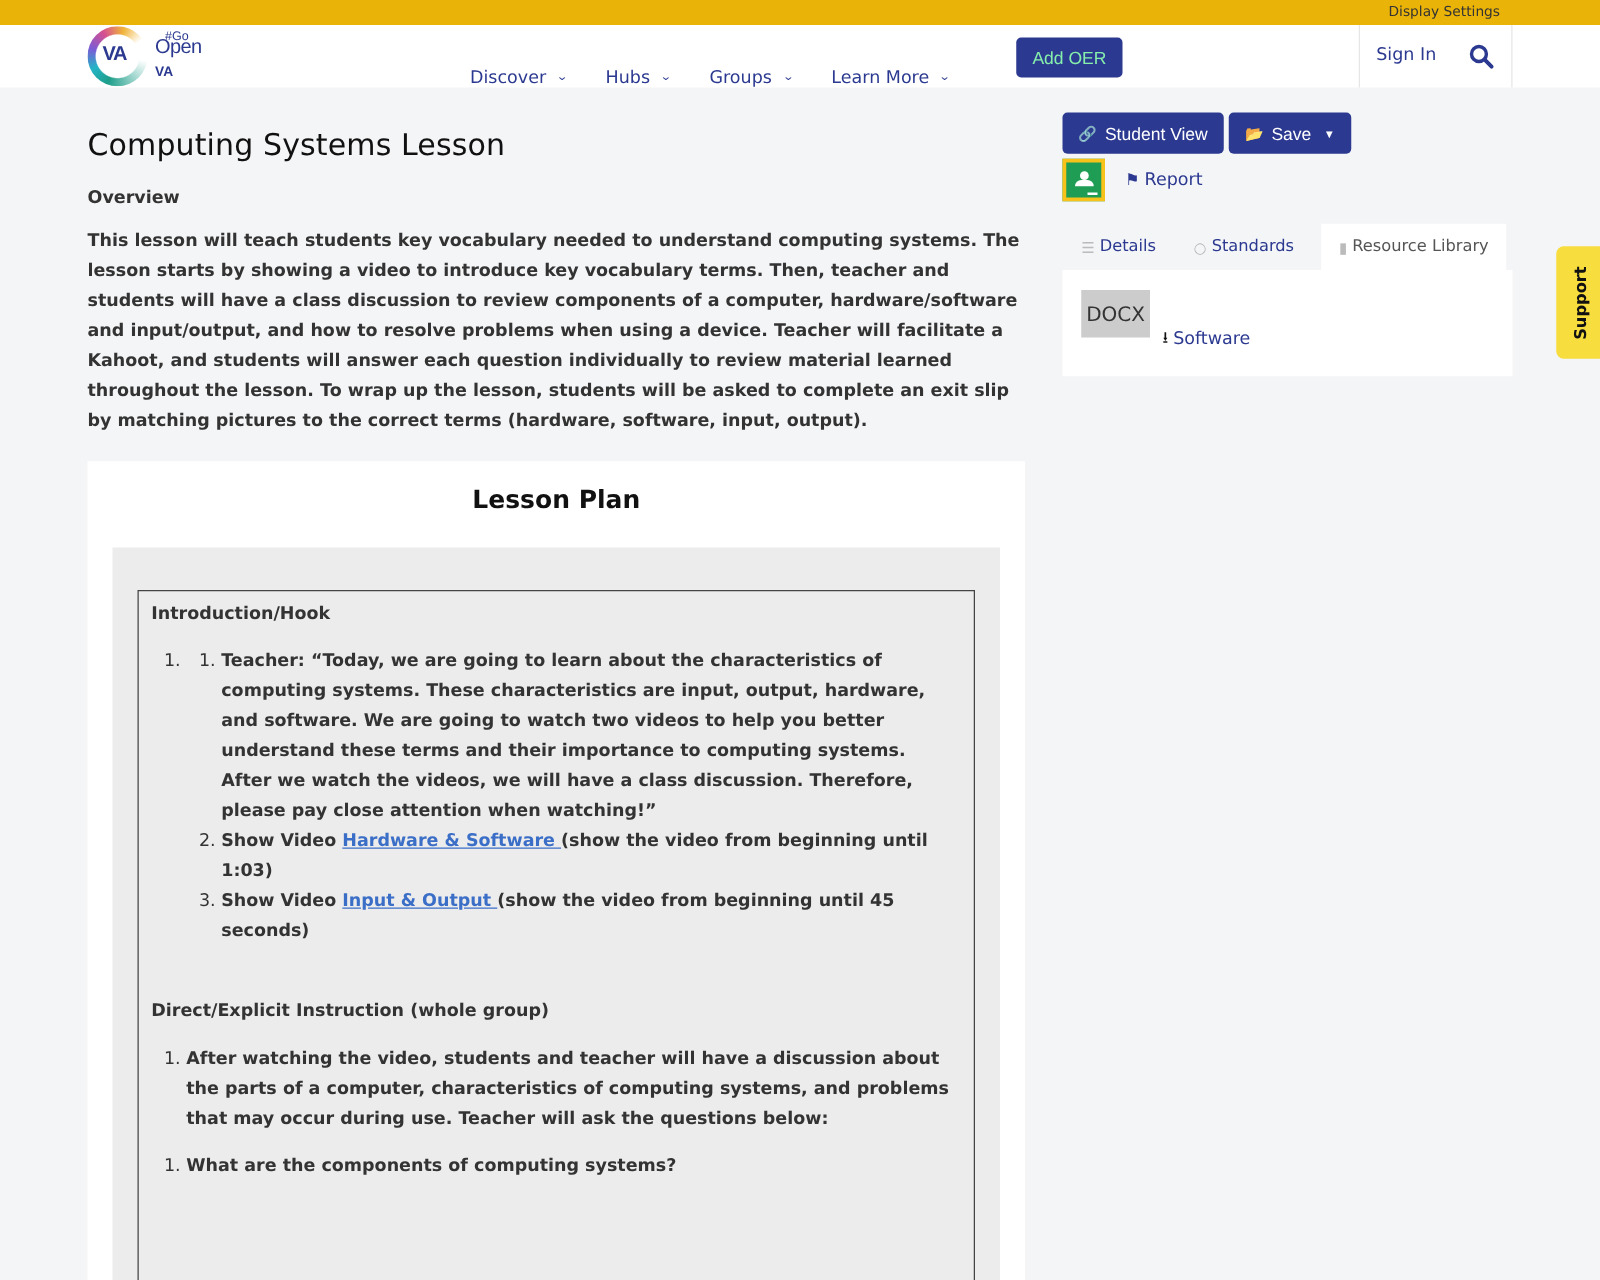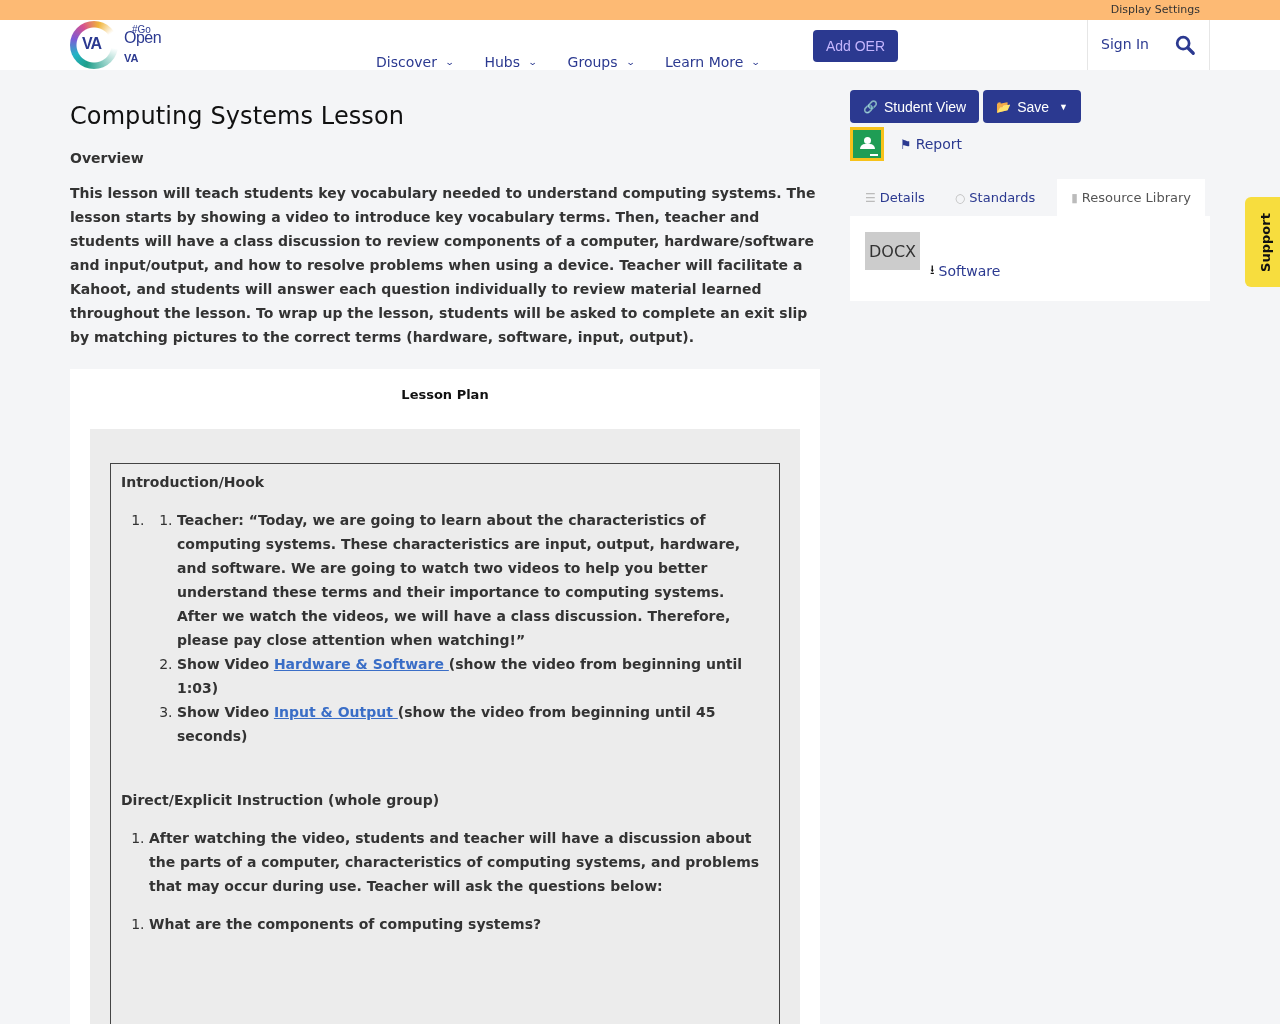--- a/index.html
+++ b/index.html
@@ -7,21 +7,21 @@
   body {
     background: #f4f5f7;
     font-family: "DejaVu Sans", "Liberation Sans", sans-serif;
     color: #222;
     position: relative;
   }
   a { color: inherit; text-decoration: none; }
 
   
   .utility-bar {
-    height: 20px; background: #fdba74; position: relative;
+    height: 20px; background: #eab308; position: relative;
   }
   .utility-bar .display-settings {
     position: absolute; right: 80px; top: 3px;
     font-size: 11px; color: #333;
   }
 
   
   .header {
     height: 50px; background: #fff; position: relative;
   }
@@ -56,21 +56,21 @@
   }
 
   .nav { position: absolute; left: 376px; top: 0; height: 50px; display: flex; align-items: flex-end; }
   .nav-item {
     display: flex; align-items: center; color: #2b3990; font-size: 14px; margin-right: 31px;
     cursor: pointer;
   }
   .nav-item .chev { margin-left: 9px; font-size: 9px; display: inline-block; transform: scaleX(1.3); }
   .add-oer {
     position: absolute; left: 813px; top: 10px; width: 85px; height: 32px;
-    background: #2b3990; color: #c4b5fd; border-radius: 4px; font-size: 14px;
+    background: #2b3990; color: #86efac; border-radius: 4px; font-size: 14px;
     display: flex; align-items: center; justify-content: center; border: none;
   }
   .signin-box {
     position: absolute; left: 1087px; top: 0; width: 123px; height: 50px;
     border-left: 1px solid #e6e6e6; border-right: 1px solid #e6e6e6; padding-left: 32px;
   }
   .signin-box .signin { position: absolute; left: 13px; top: 16px; font-size: 14px; color: #2b3990; }
   .signin-box .search-icon { position: absolute; left: 86px; top: 14px; width: 22px; height: 22px; }
 
   
@@ -78,21 +78,21 @@
   .page-title { margin-top: 32px; font-size: 24px; font-weight: normal; color: #111; letter-spacing: 0.1px; }
   .overview-label { margin-top: 20px; font-size: 14px; font-weight: bold; color: #333; }
   .overview-text {
     margin-top: 15px; font-size: 14px; font-weight: bold; color: #333; line-height: 24px;
   }
 
   .lesson-card {
     margin-top: 20px; background: #fff; padding: 18px 20px 0 20px; height: 680px;
   }
   .lesson-card h2 {
-    text-align: center; font-size: 13px; font-weight: bold; color: #111; margin-bottom: 27px;
+    text-align: center; font-size: 20px; font-weight: bold; color: #111; margin-bottom: 27px;
   }
   .lesson-gray {
     background: #ececec; padding: 34px 20px 0 20px; height: 620px;
   }
   .lesson-box {
     border: 1px solid #444; padding: 4px 10px 0 10px; height: 600px; overflow: hidden;
     font-size: 14px; font-weight: bold; color: #333; line-height: 24px;
   }
   .lesson-box .section-title { margin-top: 2px; }
   .lesson-box ol { padding-left: 28px; }

